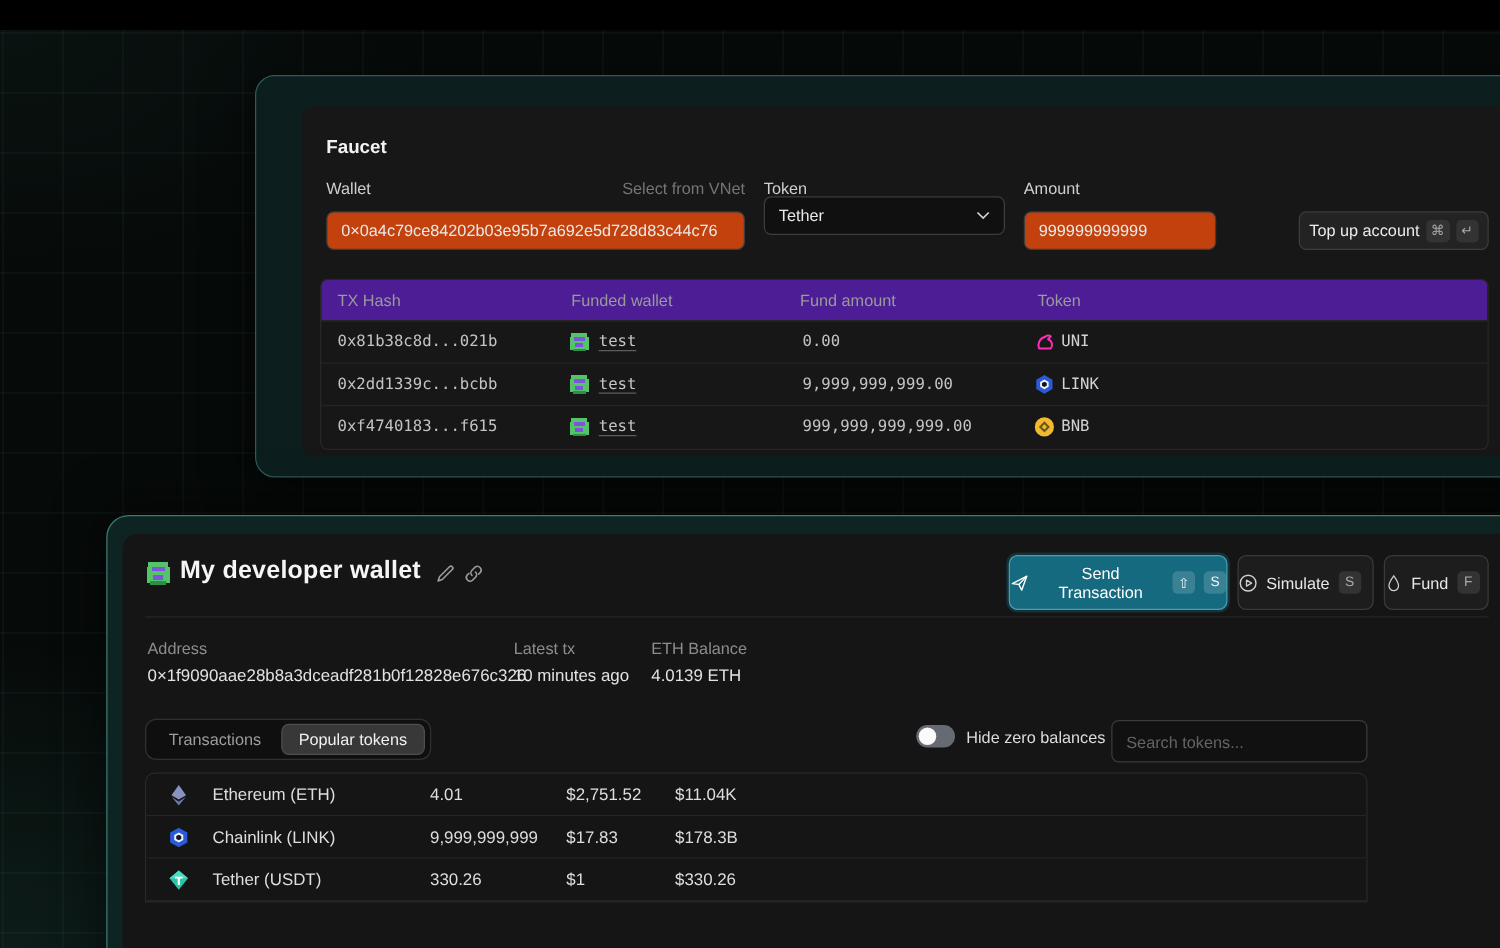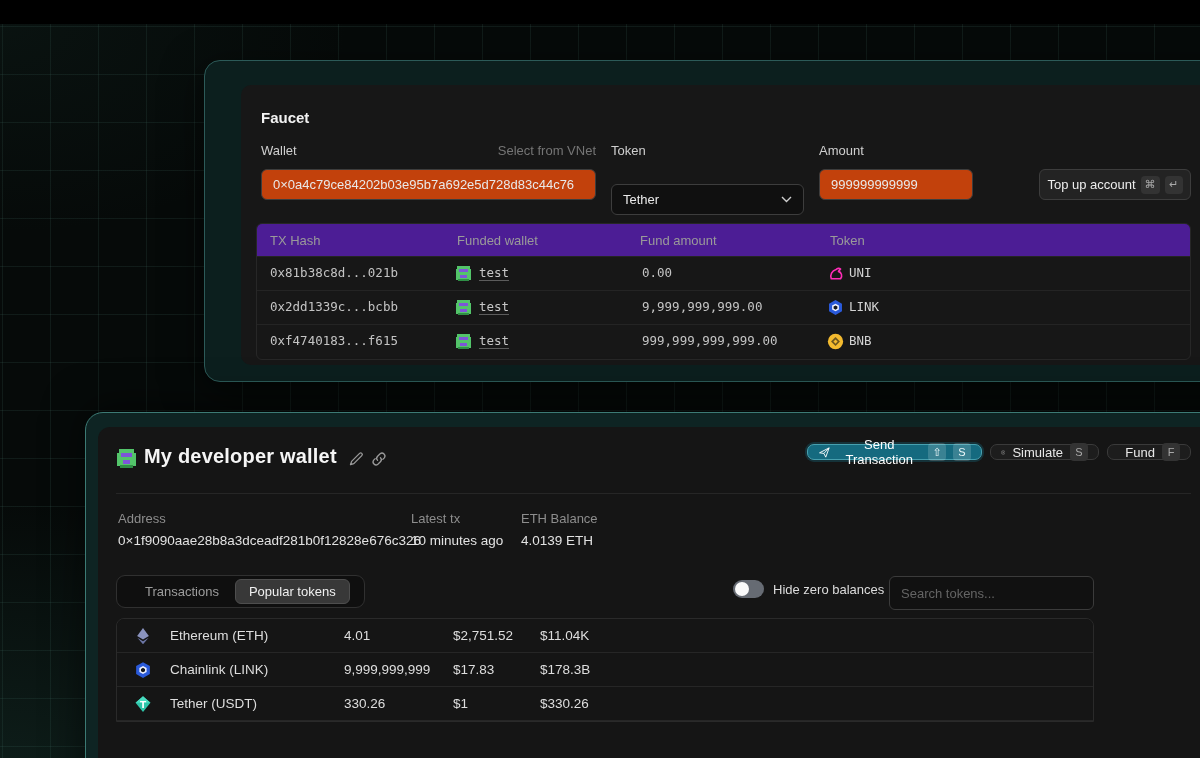--- a/index.html
+++ b/index.html
@@ -46,21 +46,21 @@
   .lr-token { left:370px; width:193px; }
   .lr-amount { left:578px; width:154px; }
   .f-input {
     position:absolute; top:84px; height:31px; background:#c2410c;
     border:1px solid #3d3d3d; border-radius:6px; color:#e9e9e9;
     font-size:13px; padding:0 11px; font-family:"Liberation Sans", sans-serif;
   }
   .inp-wallet { left:20px; width:335px; }
   .inp-amount { left:578px; width:154px; }
   .f-select {
-    position:absolute; left:370px; top:99px; width:193px; height:31px;
+    position:absolute; left:370px; top:72px; width:193px; height:31px;
     background:#101010; border:1px solid #3d3d3d; border-radius:6px;
     display:flex; align-items:center; justify-content:space-between;
     padding:0 11px; color:#e9e9e9; font-size:13px; cursor:pointer;
   }
   .topup-btn {
     position:absolute; left:798px; top:84px; width:152px; height:31px;
     background:#232323; border:1px solid #3d3d3d; border-radius:6px;
     display:flex; align-items:center; justify-content:center; gap:5px;
     color:#ececec; font-size:13px; cursor:pointer; font-family:"Liberation Sans", sans-serif;
   }
@@ -88,43 +88,43 @@
   .f-amountcell { left:385px; }
   .f-tokencell { left:592px; color:#d2d2d2; }
 
   
   .w-head-icon { position:absolute; left:18px; top:21px; width:21px; height:21px; }
   .w-title { position:absolute; left:46px; top:18px; font-size:20px; font-weight:700; color:#f5f5f5; letter-spacing:0.2px; }
   .icon-btn { position:absolute; top:23px; width:18px; height:18px; cursor:pointer; }
   .ib-edit { left:249px; } .ib-link { left:272px; }
 
   .action-btn {
-    position:absolute; top:17px; height:16px; border-radius:7px;
-    display:flex; align-items:center; gap:7px; padding:0 10px;
+    position:absolute; top:17px; height:44px; border-radius:7px;
+    display:flex; align-items:center; gap:7px; padding:0 0;
     font-size:13px; cursor:pointer; font-family:"Liberation Sans", sans-serif;
   }
   .btn-send {
     left:709px; width:175px; background:#156a7f; border:1px solid #47a0af;
     color:#fff; box-shadow:0 0 0 2px rgba(23,105,126,0.35);
   }
   .btn-simulate { left:892px; width:109px; background:#1d1d1d; border:1px solid #3a3a3a; color:#e8e8e8; }
   .btn-fund { left:1009px; width:84px; background:#1d1d1d; border:1px solid #3a3a3a; color:#e8e8e8; }
 
   .w-sep { position:absolute; left:18px; top:66px; width:1075px; height:1px; background:#262626; }
 
   .info-label { position:absolute; top:84px; font-size:13px; color:#8d8d8d; }
   .info-value { position:absolute; top:106px; font-size:13.5px; color:#e2e2e2; }
   .il-address,.iv-address { left:20px; }
   .il-latest,.iv-latest { left:313px; }
   .il-eth,.iv-eth { left:423px; }
 
   .tabs {
     position:absolute; left:18px; top:148px; height:33px;
     background:#0f0f0f; border:1px solid #303030; border-radius:9px;
-    display:flex; align-items:center; padding:14px; gap:2px;
+    display:flex; align-items:center; padding:4px; gap:2px;
   }
   .tab { font-size:13px; color:#9d9d9d; padding:5px 14px; border-radius:6px; cursor:pointer; white-space:nowrap; }
   .tab.active { background:#383838; color:#f0f0f0; border:1px solid #4e4e4e; padding:4px 13px; }
 
   .toggle-row { position:absolute; left:635px; top:153px; display:flex; align-items:center; gap:9px; }
   .toggle { width:31px; height:18px; border-radius:10px; background:#666b73; position:relative; cursor:pointer; }
   .toggle .knob { position:absolute; left:2px; top:2px; width:14px; height:14px; border-radius:50%; background:#fafafa; }
   .toggle-label { font-size:13px; color:#dcdcdc; }
 
   .search-input {

